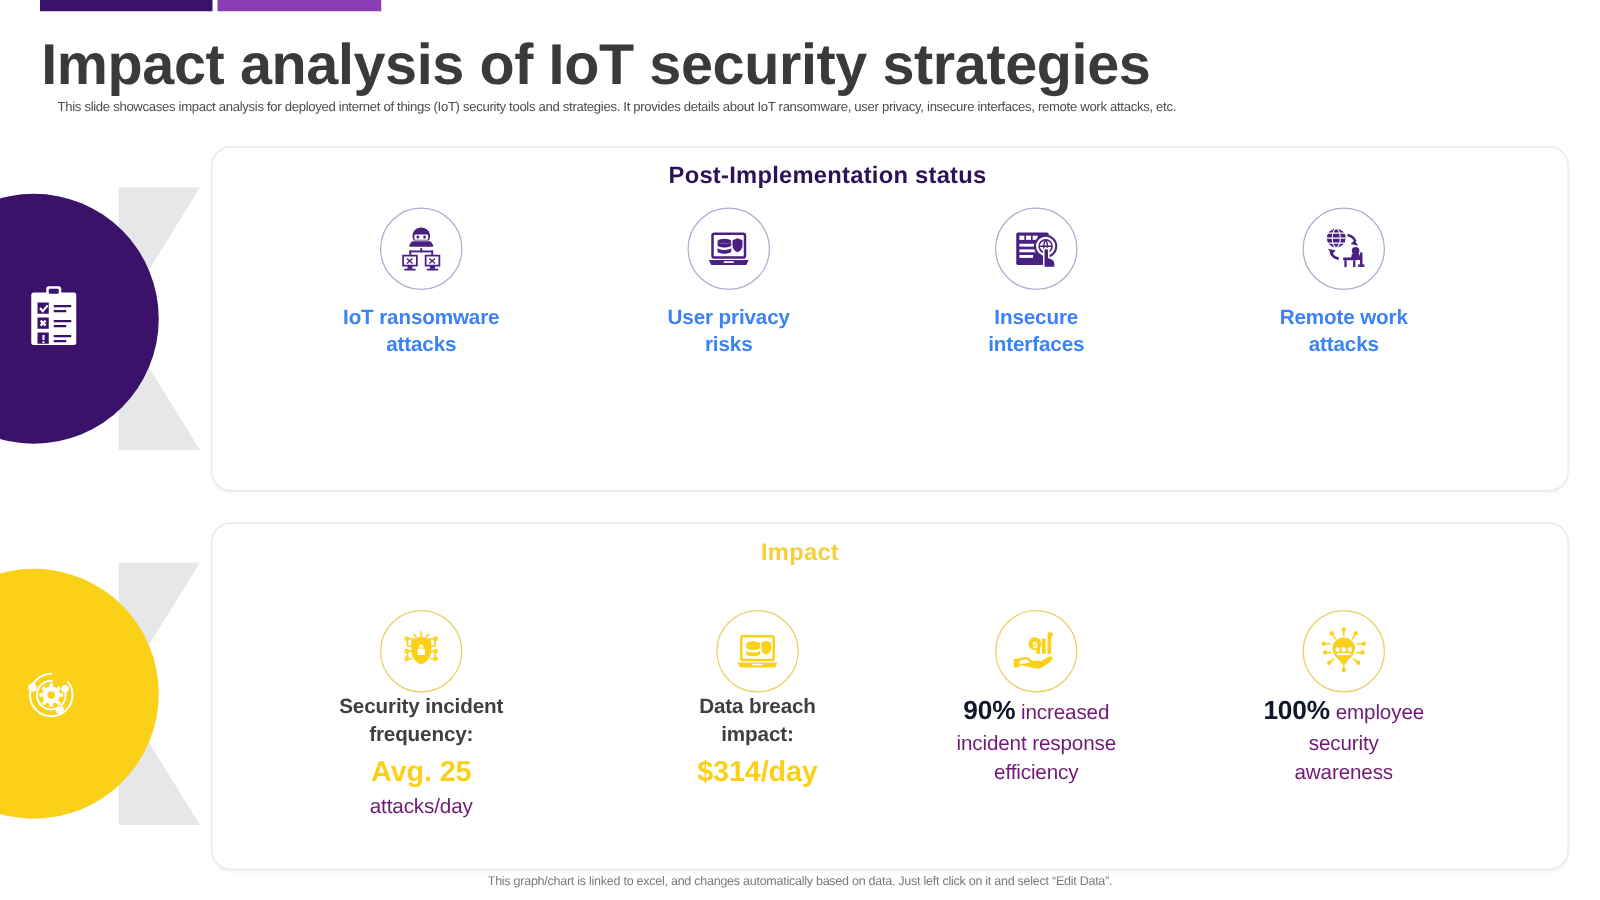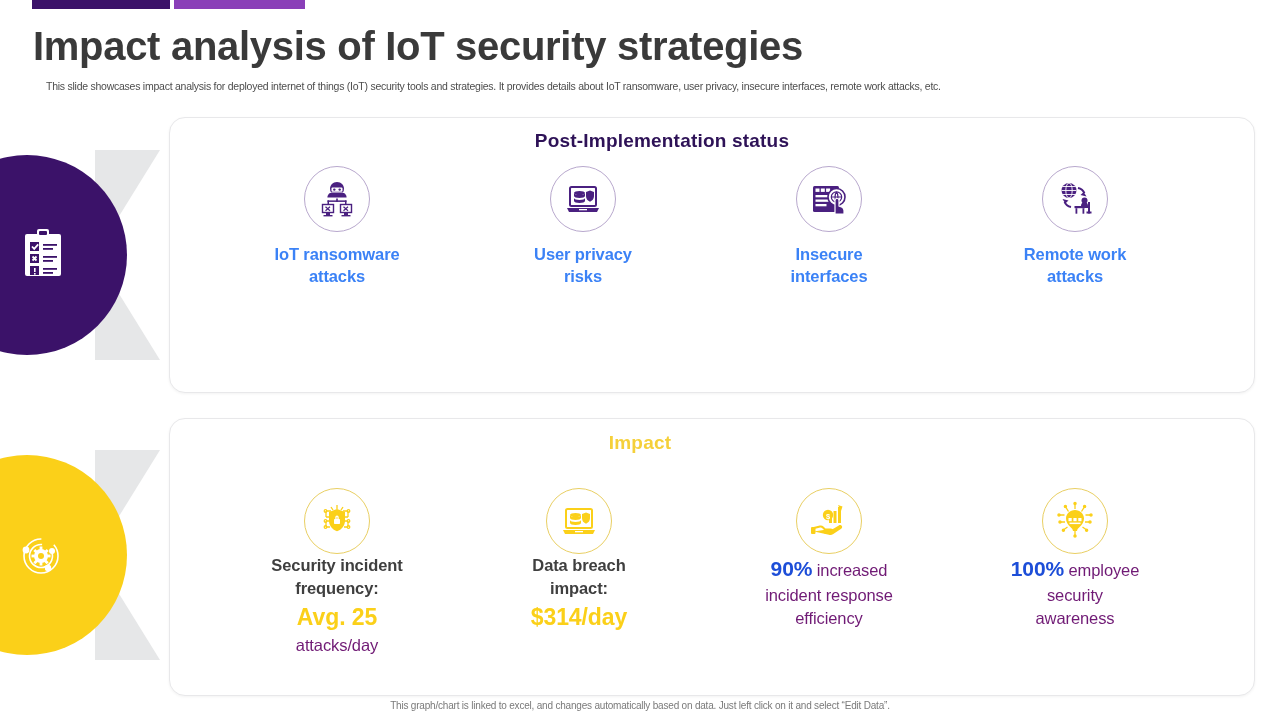--- a/index.html
+++ b/index.html
@@ -12,21 +12,21 @@
   .slide { position: relative; width: 1280px; height: 720px; background:#fff; }
 
   
   .topbar { position:absolute; top:0; height:9px; }
   .topbar-a { left:32px;  width:138px; background:#3b1269; }
   .topbar-b { left:174px; width:131px; background:#8a3fb8; }
 
   
   .page-title {
     position:absolute; left:33px; top:24px;
-    font-size:40px; font-weight:700; color:#3a3a3a;
+    font-size:46px; font-weight:700; color:#3a3a3a;
     letter-spacing:-0.3px; white-space:nowrap;
   }
   .page-subtitle {
     position:absolute; left:34px; top:80px; width:1140px;
     font-size:10.5px; color:#4d4d4d; letter-spacing:-0.25px; white-space:nowrap;margin-left:12px;
   }
 
   
   .deco-circle { position:absolute; border-radius:50%; }
   .deco-purple { left:-73px; top:155px; width:200px; height:200px; background:#3b1269; }
@@ -102,29 +102,29 @@
   .grad-arrow { width:24px; height:72px; flex:0 0 24px; margin-right:4px; }
   .donut-wrap { position:relative; width:80px; height:80px; }
   .donut-wrap svg { transform:rotate(-90deg); display:block; }
   .donut-value {
     position:absolute; inset:0; display:flex; align-items:center; justify-content:center;
     font-size:17px; color:#4a4a4a; letter-spacing:-0.3px;
   }
 
   
   .impact-col { position:absolute; width:226px; text-align:center; }
-  .i1 { left:224px; } .i2 { left:466px; } .i3 { left:716px; } .i4 { left:962px; }
+  .i1 { left:224px; } .i2 { left:493px; } .i3 { left:716px; } .i4 { left:962px; }
 
   .impact-text {
     font-size:16.5px; line-height:1.42;
     color:#4a4a4a; letter-spacing:-0.1px;
   }
   .impact-text .strong { font-weight:700; color:#3f3f3f; }
   .impact-text .big-gold { font-weight:700; color:#fbd019; font-size:23px; }
-  .impact-text .inline-gold { font-weight:700; color:#1d4ed8; font-size:21px; }
+  .impact-text .inline-gold { font-weight:700; color:#0f172a; font-size:21px; }
   .impact-text .light { color:#701a75;text-align:center; }
 
   
   .footer-note {
     position:absolute; left:0; right:0; top:700px; text-align:center;
     font-size:10px; color:#7a7a7a; letter-spacing:-0.2px;
   }
 </style>
 </head>
 <body>

